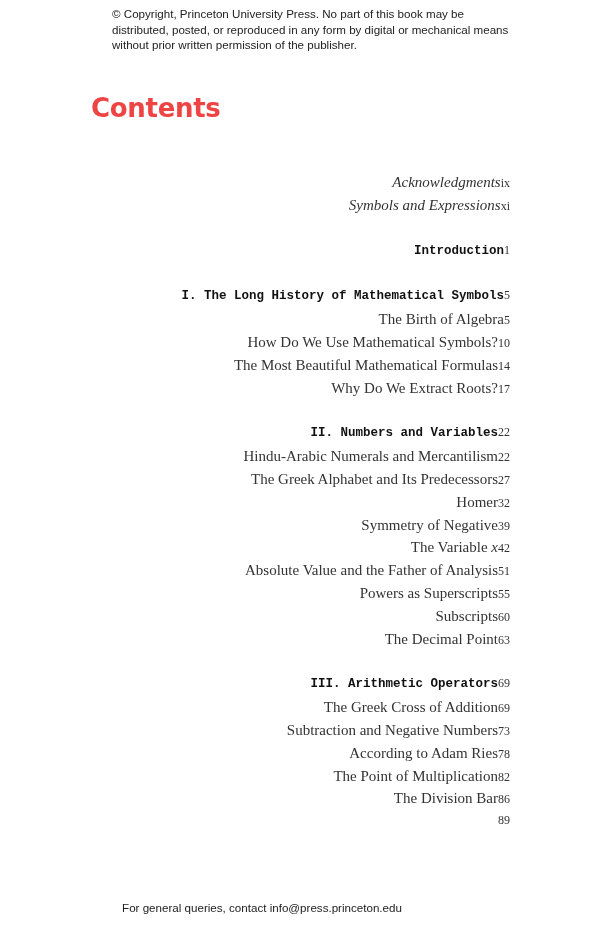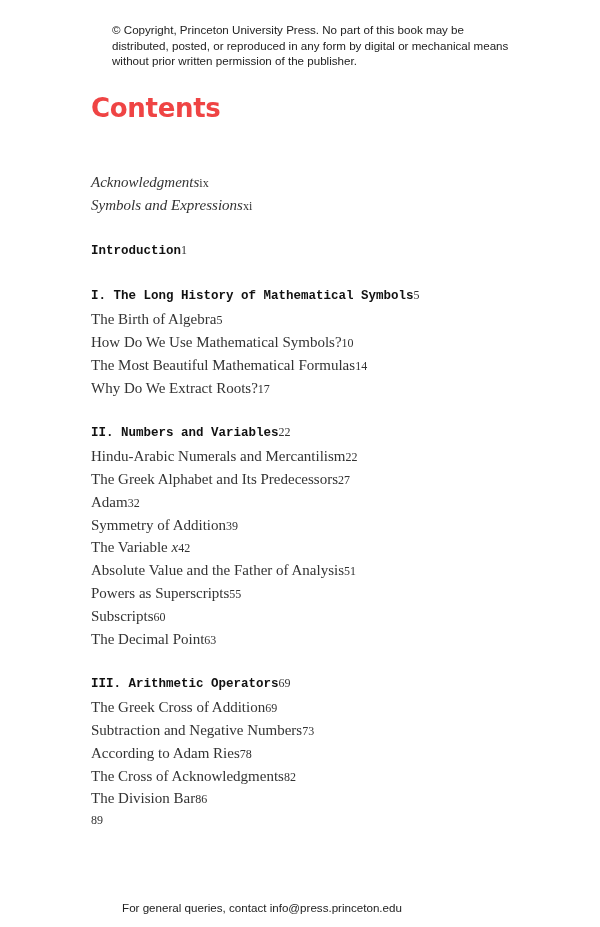--- a/index.html
+++ b/index.html
@@ -1,26 +1,26 @@
 <!DOCTYPE html>
 <html><head>
 <meta charset="utf-8">
 <style>
   html, body { margin: 0; padding: 0; background: #ffffff; }
   body { width: 600px; height: 927px; position: relative; overflow: hidden; color: #1a1a1a; }
   .copyright {
-    position: absolute; left: 112px; top: 22px; width: 400px;
+    position: absolute; left: 112px; top: 6px; width: 400px;
     font-family: "Liberation Sans", sans-serif; font-size: 11.6px; line-height: 15.5px; color: #222;
   }
   .title {
     position: absolute; left: 91px; top: 93px; margin: 0;
     font-family: "DejaVu Sans", sans-serif; font-weight: bold; font-size: 26px; letter-spacing: -0.3px; color: #ef4444;
   }
   .toc { position: absolute; left: 91px; top: 174px; width: 419px; }
-  .row { display: flex; justify-content: flex-start; align-items: baseline; height: 22.8px; }
+  .row { display: flex; justify-content: flex-end; align-items: baseline; height: 22.8px; }
   .row .label { font-family: "Liberation Serif", serif; font-size: 15px; color: #333; }
   .row .page { font-family: "Liberation Serif", serif; font-size: 12px; color: #333; text-align: right; }
   .row.italic .label { font-style: italic; }
   .row.heading .label { font-family: Liberation Mono, monospace; font-weight: bold; font-size: 12.5px; color: #111; }
   .gap { height: 23px; }
   .footer {
     position: absolute; left: 0; width: 524px; top: 901px; text-align: center;
     font-family: "Liberation Sans", sans-serif; font-size: 11.6px; color: #222;
   }
   em.var { font-style: italic; }
@@ -76,25 +76,25 @@
   </div>
   <div class="row">
       <span class="label">Hindu-Arabic Numerals and Mercantilism</span>
       <span class="page">22</span>
     </div>
   <div class="row">
       <span class="label">The Greek Alphabet and Its Predecessors</span>
       <span class="page">27</span>
     </div>
   <div class="row">
-      <span class="label">Adam</span>
+      <span class="label">Homer</span>
       <span class="page">32</span>
     </div>
   <div class="row">
-      <span class="label">Symmetry of Addition</span>
+      <span class="label">Symmetry of Negative</span>
       <span class="page">39</span>
     </div>
   <div class="row">
       <span class="label"><span>The Variable </span><em class="var">x</em></span>
       <span class="page">42</span>
     </div>
   <div class="row">
       <span class="label">Absolute Value and the Father of Analysis</span>
       <span class="page">51</span>
     </div>
@@ -122,21 +122,21 @@
     </div>
   <div class="row">
       <span class="label">Subtraction and Negative Numbers</span>
       <span class="page">73</span>
     </div>
   <div class="row">
       <span class="label">According to Adam Ries</span>
       <span class="page">78</span>
     </div>
   <div class="row">
-      <span class="label">The Cross of Acknowledgments</span>
+      <span class="label">The Point of Multiplication</span>
       <span class="page">82</span>
     </div>
   <div class="row">
       <span class="label">The Division Bar</span>
       <span class="page">86</span>
     </div>
   <div class="row">
       <span class="page">89</span>
     </div>
 </div>

